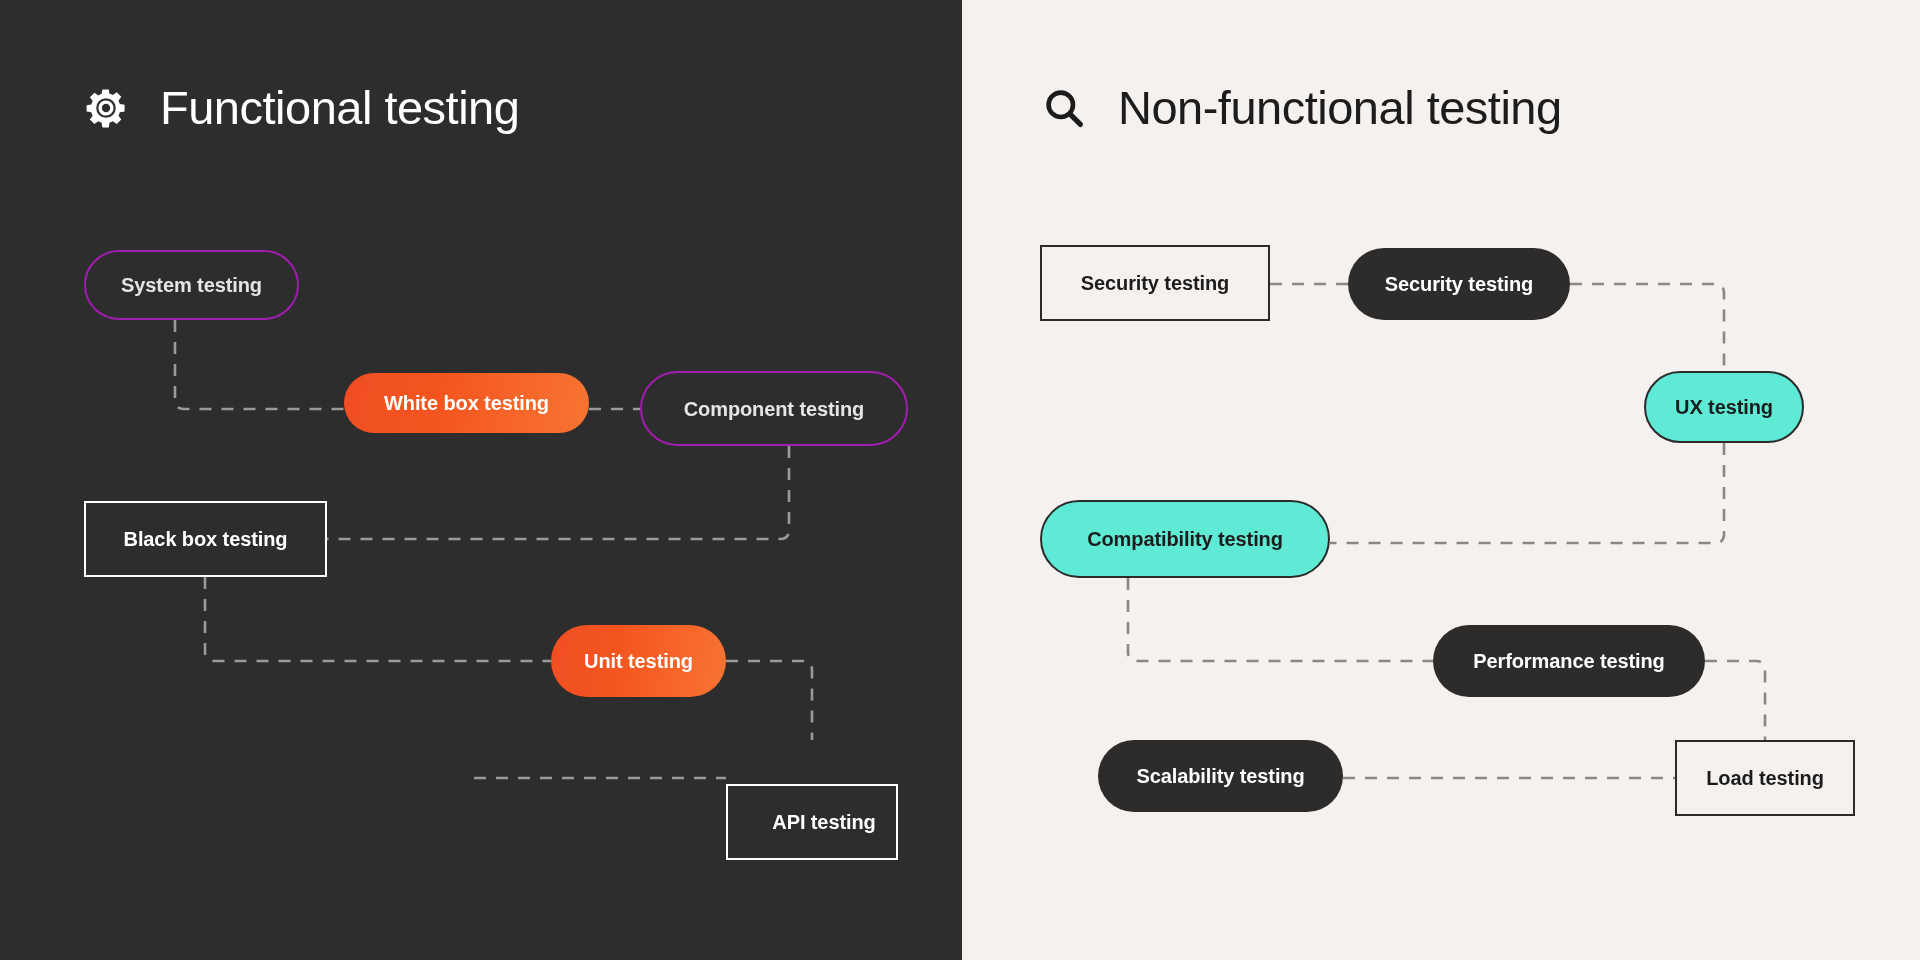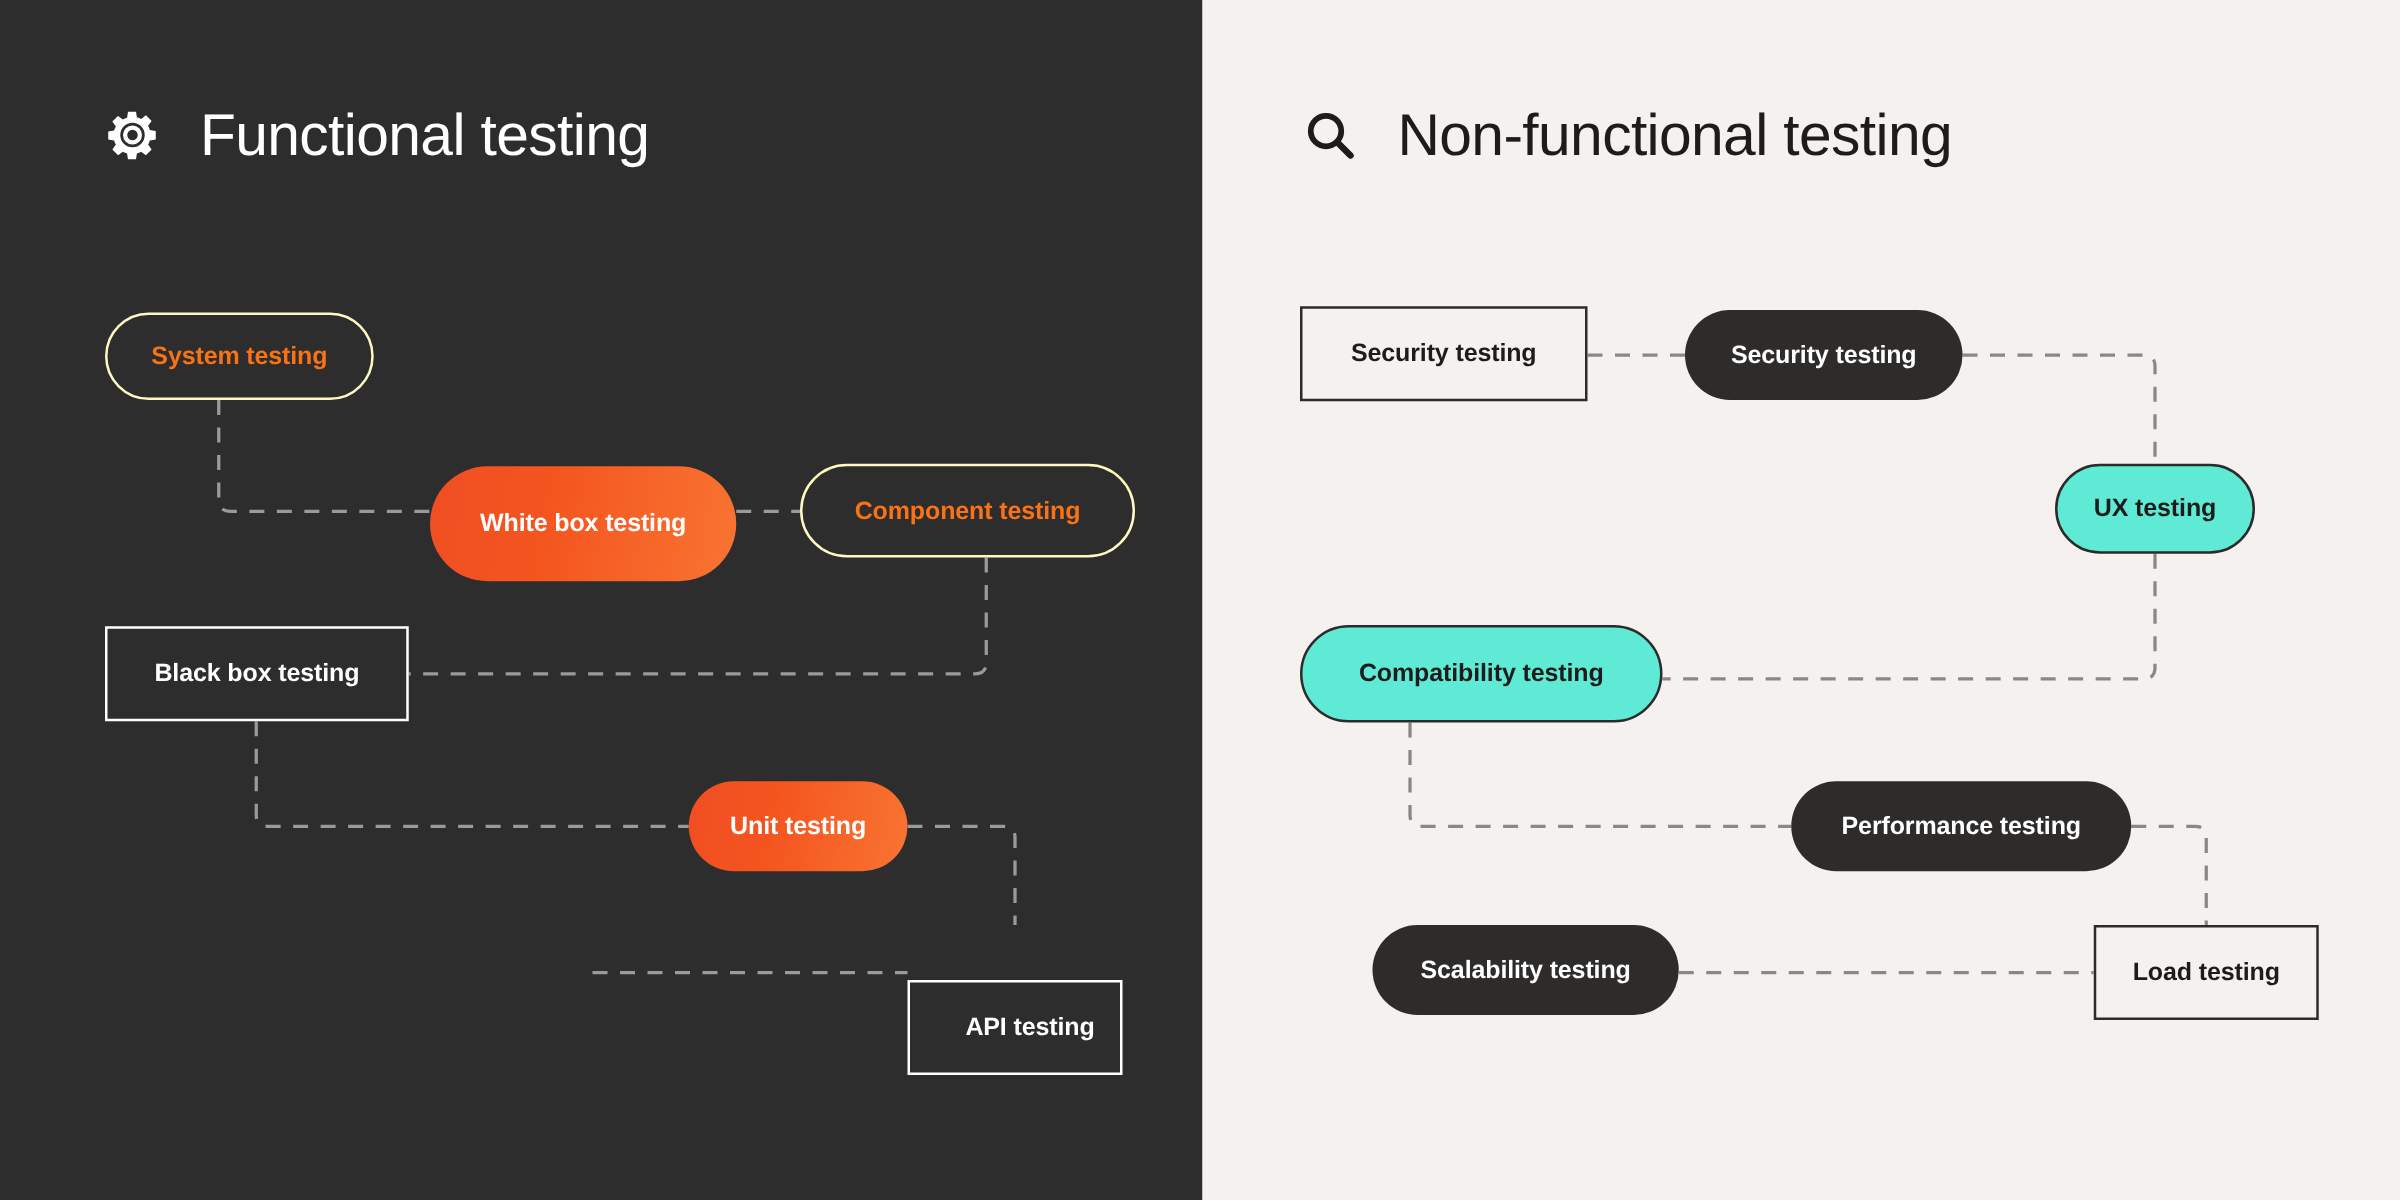--- a/index.html
+++ b/index.html
@@ -62,23 +62,23 @@
     justify-content: center;
     font-size: 20px;
     font-weight: 700;
     white-space: nowrap;
     letter-spacing: -0.1px;
     z-index: 3;
     line-height: 1;
   }
   
   .n-outline-pill {
-    border: 2px solid #fef9c3;
-    border-radius: 999px;
-    color: #f97316;
+    border: 2px solid #a21caf;
+    border-radius: 999px;
+    color: #e5e5e5;
     background: #2d2d2d;
   }
   .n-outline-rect {
     border: 2px solid #ffffff;
     border-radius: 0;
     color: #ffffff;
     background: #2d2d2d;
   }
   .n-accent-pill {
     border: none;
@@ -135,21 +135,21 @@
         <path d="M 726 661 L 803 661 Q 812 661 812 670 L 812 740"></path>
 
         <path d="M 474 778 L 726 778"></path>
       </g>
     </svg>
 
     <div class="node n-outline-pill" style="left:84px; top:250px; width:215px; height:70px;">
       <span>System testing</span>
     </div>
 
-    <div class="node n-accent-pill" style="left:344px; top:373px; width:245px; height:92px;">
+    <div class="node n-accent-pill" style="left:344px; top:373px; width:245px; height:60px;">
       <span>White box testing</span>
     </div>
 
     <div class="node n-outline-pill" style="left:640px; top:371px; width:268px; height:75px;">
       <span>Component testing</span>
     </div>
 
     <div class="node n-outline-rect" style="left:84px; top:501px; width:243px; height:76px;">
       <span>Black box testing</span>
     </div>

